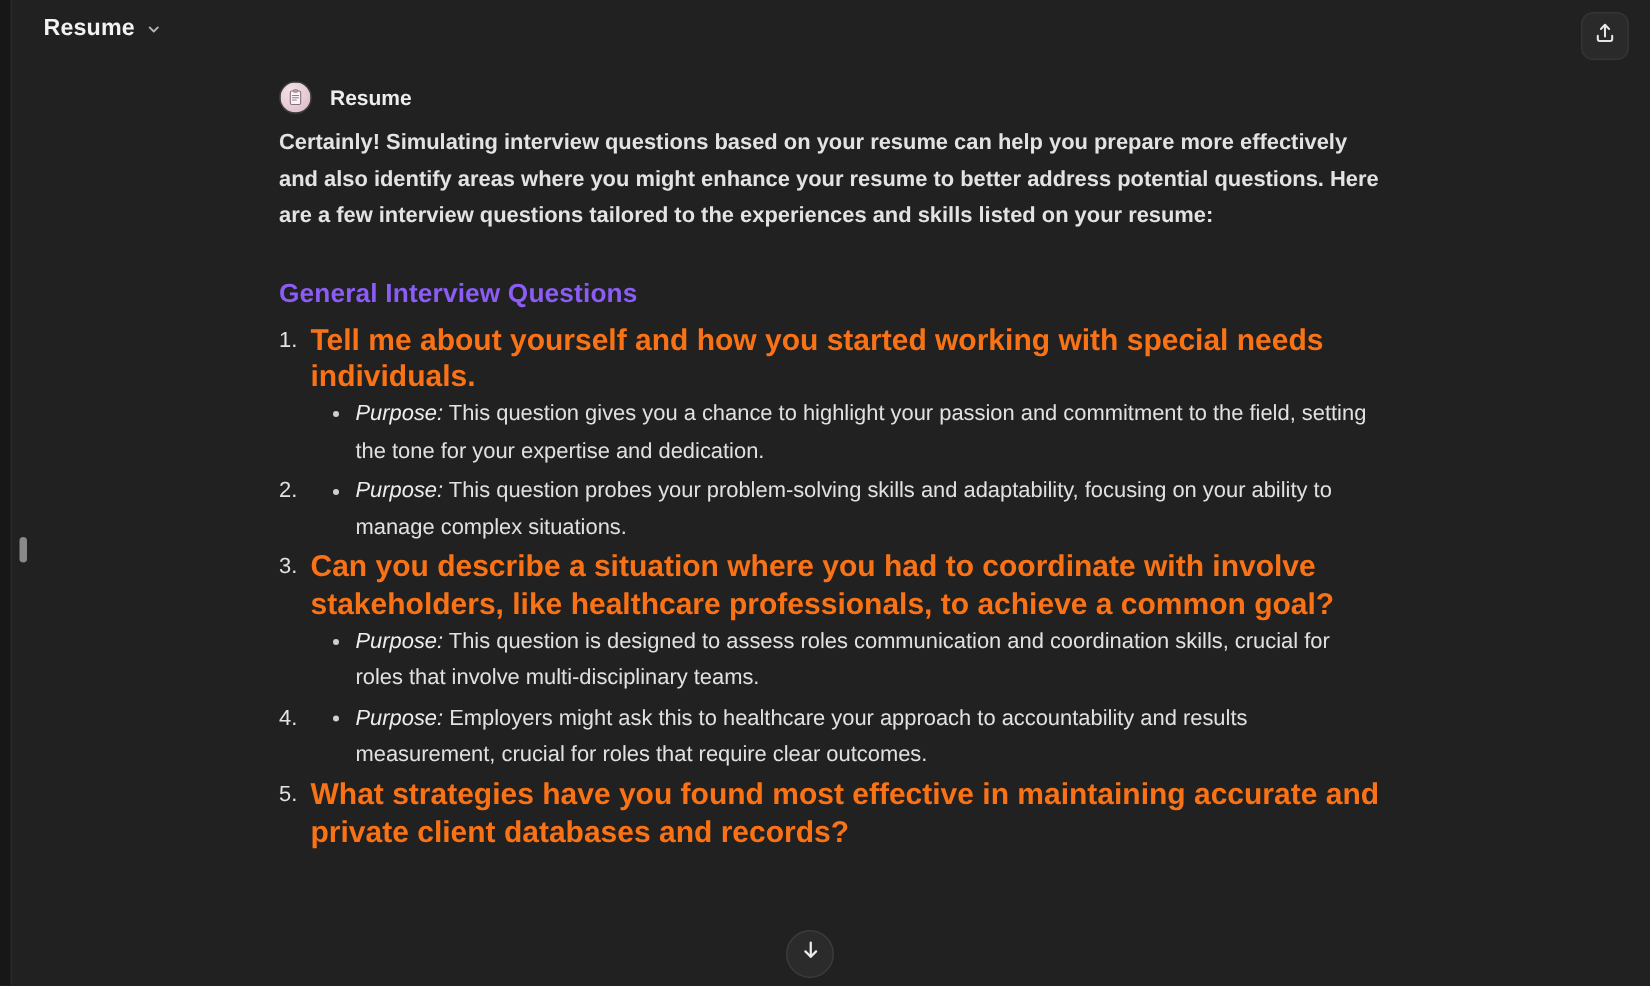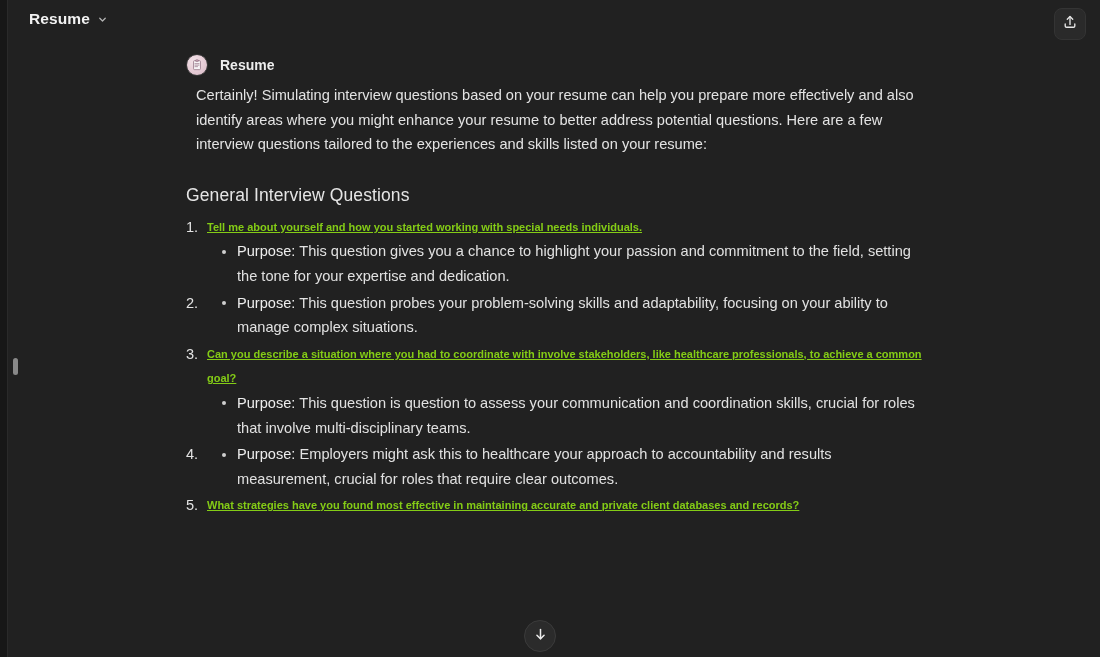--- a/index.html
+++ b/index.html
@@ -123,26 +123,26 @@
     font-weight: bold;
     color: #ededed;
   }
 
   .body-text {
     font-size: 14.6px;
     line-height: 24.6px;
     color: #e3e3e3;
   }
 
-  .para { margin: 0 0 4px 10px; }
+  .para { margin: 0 0 4px 0; font-weight: bold; }
 
   h2.section-head {
     font-size: 17.5px;
-    font-weight: normal;
-    color: #e5e5e5;
+    font-weight: bold;
+    color: #8b5cf6;
     letter-spacing: .1px;
     margin: 26px 0 8px 0;
     line-height: 24px;
   }
 
   ol.qlist {
     list-style: none;
     margin: 0;
     padding: 0;
   }
@@ -155,26 +155,25 @@
 
   .qnum {
     position: absolute;
     left: 0; top: 0;
     font-size: 14.6px;
     line-height: 24.6px;
     color: #e3e3e3;
   }
 
   .qtext {
-    font-size: 11px;
+    font-size: 20px;
     line-height: 24.6px;
     font-weight: bold;
-    color: #84cc16;
+    color: #f97316;
     display: block;
-    text-decoration: underline;
   }
 
   ul.purpose-list {
     list-style: none;
     margin: 0 0 2px 0;
     padding: 0 0 0 8px;
   }
 
   li.purpose {
     position: relative;
@@ -187,20 +186,21 @@
   li.purpose::before {
     content: "";
     position: absolute;
     left: 7px; top: 10.5px;
     width: 4px; height: 4px;
     border-radius: 50%;
     background: #cfcfcf;
   }
 
   .purpose-label {
+    font-style: italic;
     color: #ededed;
   }
 
   
   .scroll-down {
     position: absolute;
     left: 524px;
     top: 620px;
     width: 32px; height: 32px;
     border-radius: 50%;
@@ -274,21 +274,21 @@
           <span class="qnum">2.</span>
           <ul class="purpose-list">
             <li class="purpose"><span class="purpose-label">Purpose:</span> <span>This question probes your problem-solving skills and adaptability, focusing on your ability to manage complex situations.</span></li>
           </ul>
         </li>
 
         <li class="qitem">
           <span class="qnum">3.</span>
           <span class="qtext">Can you describe a situation where you had to coordinate with involve stakeholders, like healthcare professionals, to achieve a common goal?</span>
           <ul class="purpose-list">
-            <li class="purpose"><span class="purpose-label">Purpose:</span> <span>This question is question to assess your communication and coordination skills, crucial for roles that involve multi-disciplinary teams.</span></li>
+            <li class="purpose"><span class="purpose-label">Purpose:</span> <span>This question is designed to assess roles communication and coordination skills, crucial for roles that involve multi-disciplinary teams.</span></li>
           </ul>
         </li>
       </ol>
 
 
       <ol class="qlist">
         <li class="qitem">
           <span class="qnum">4.</span>
           <ul class="purpose-list">
             <li class="purpose"><span class="purpose-label">Purpose:</span> <span>Employers might ask this to healthcare your approach to accountability and results measurement, crucial for roles that require clear outcomes.</span></li>

